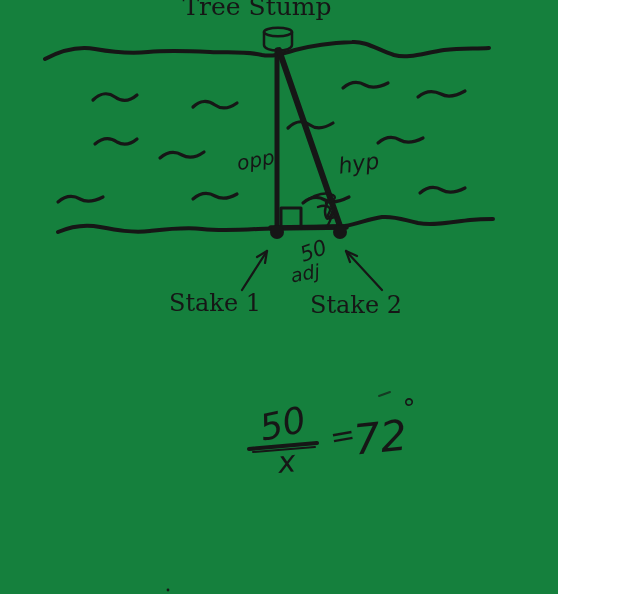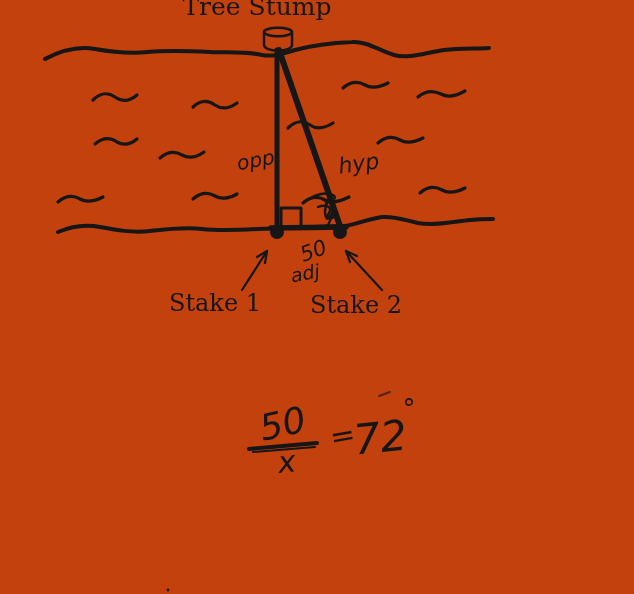--- a/index.html
+++ b/index.html
@@ -1,16 +1,16 @@
 <!DOCTYPE html>
 <html><head>
 <meta charset="utf-8">
 <style>
   html,body{margin:0;padding:0;background:#ffffff;}
-  #page{position:relative;width:634px;height:594px;background:#c2410c;overflow:hidden;
+  #page{position:relative;width:558px;height:594px;background:#15803d;overflow:hidden;
         font-family:"DejaVu Serif", serif;}
   svg{display:block;}
   .ink{stroke:#161616;fill:none;stroke-linecap:round;stroke-linejoin:round;}
   .fillink{fill:#161616;stroke:none;}
   .print{font-family:"DejaVu Serif", serif;fill:#161616;}
   .hand{font-family:"DejaVu Sans", sans-serif;font-style:italic;fill:#161616;}
 </style>
 </head>
 <body>
 

